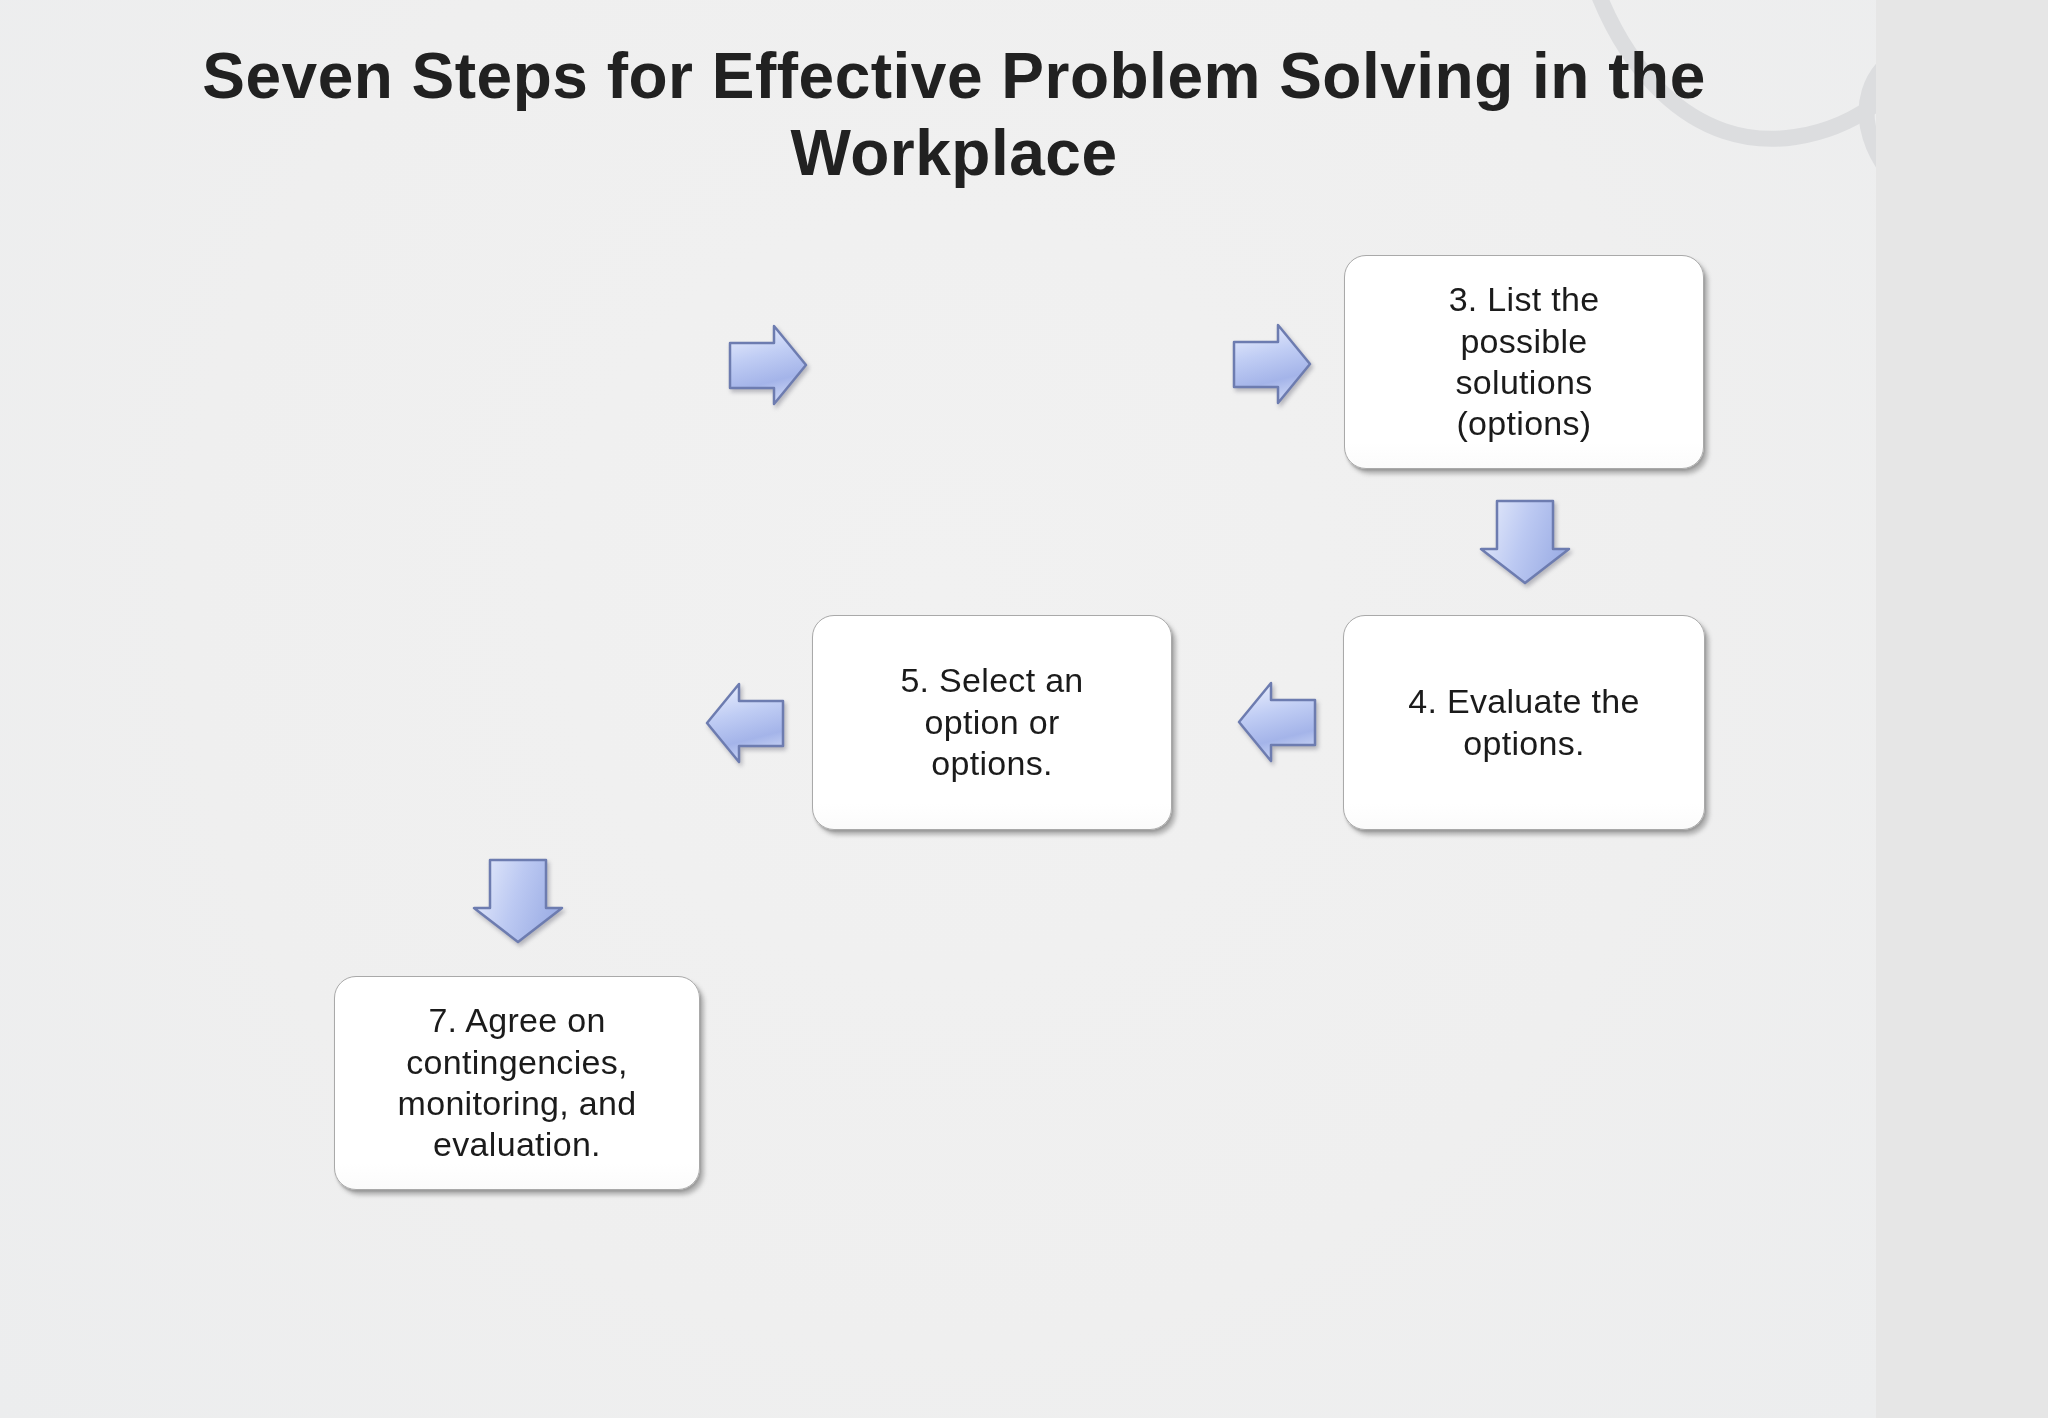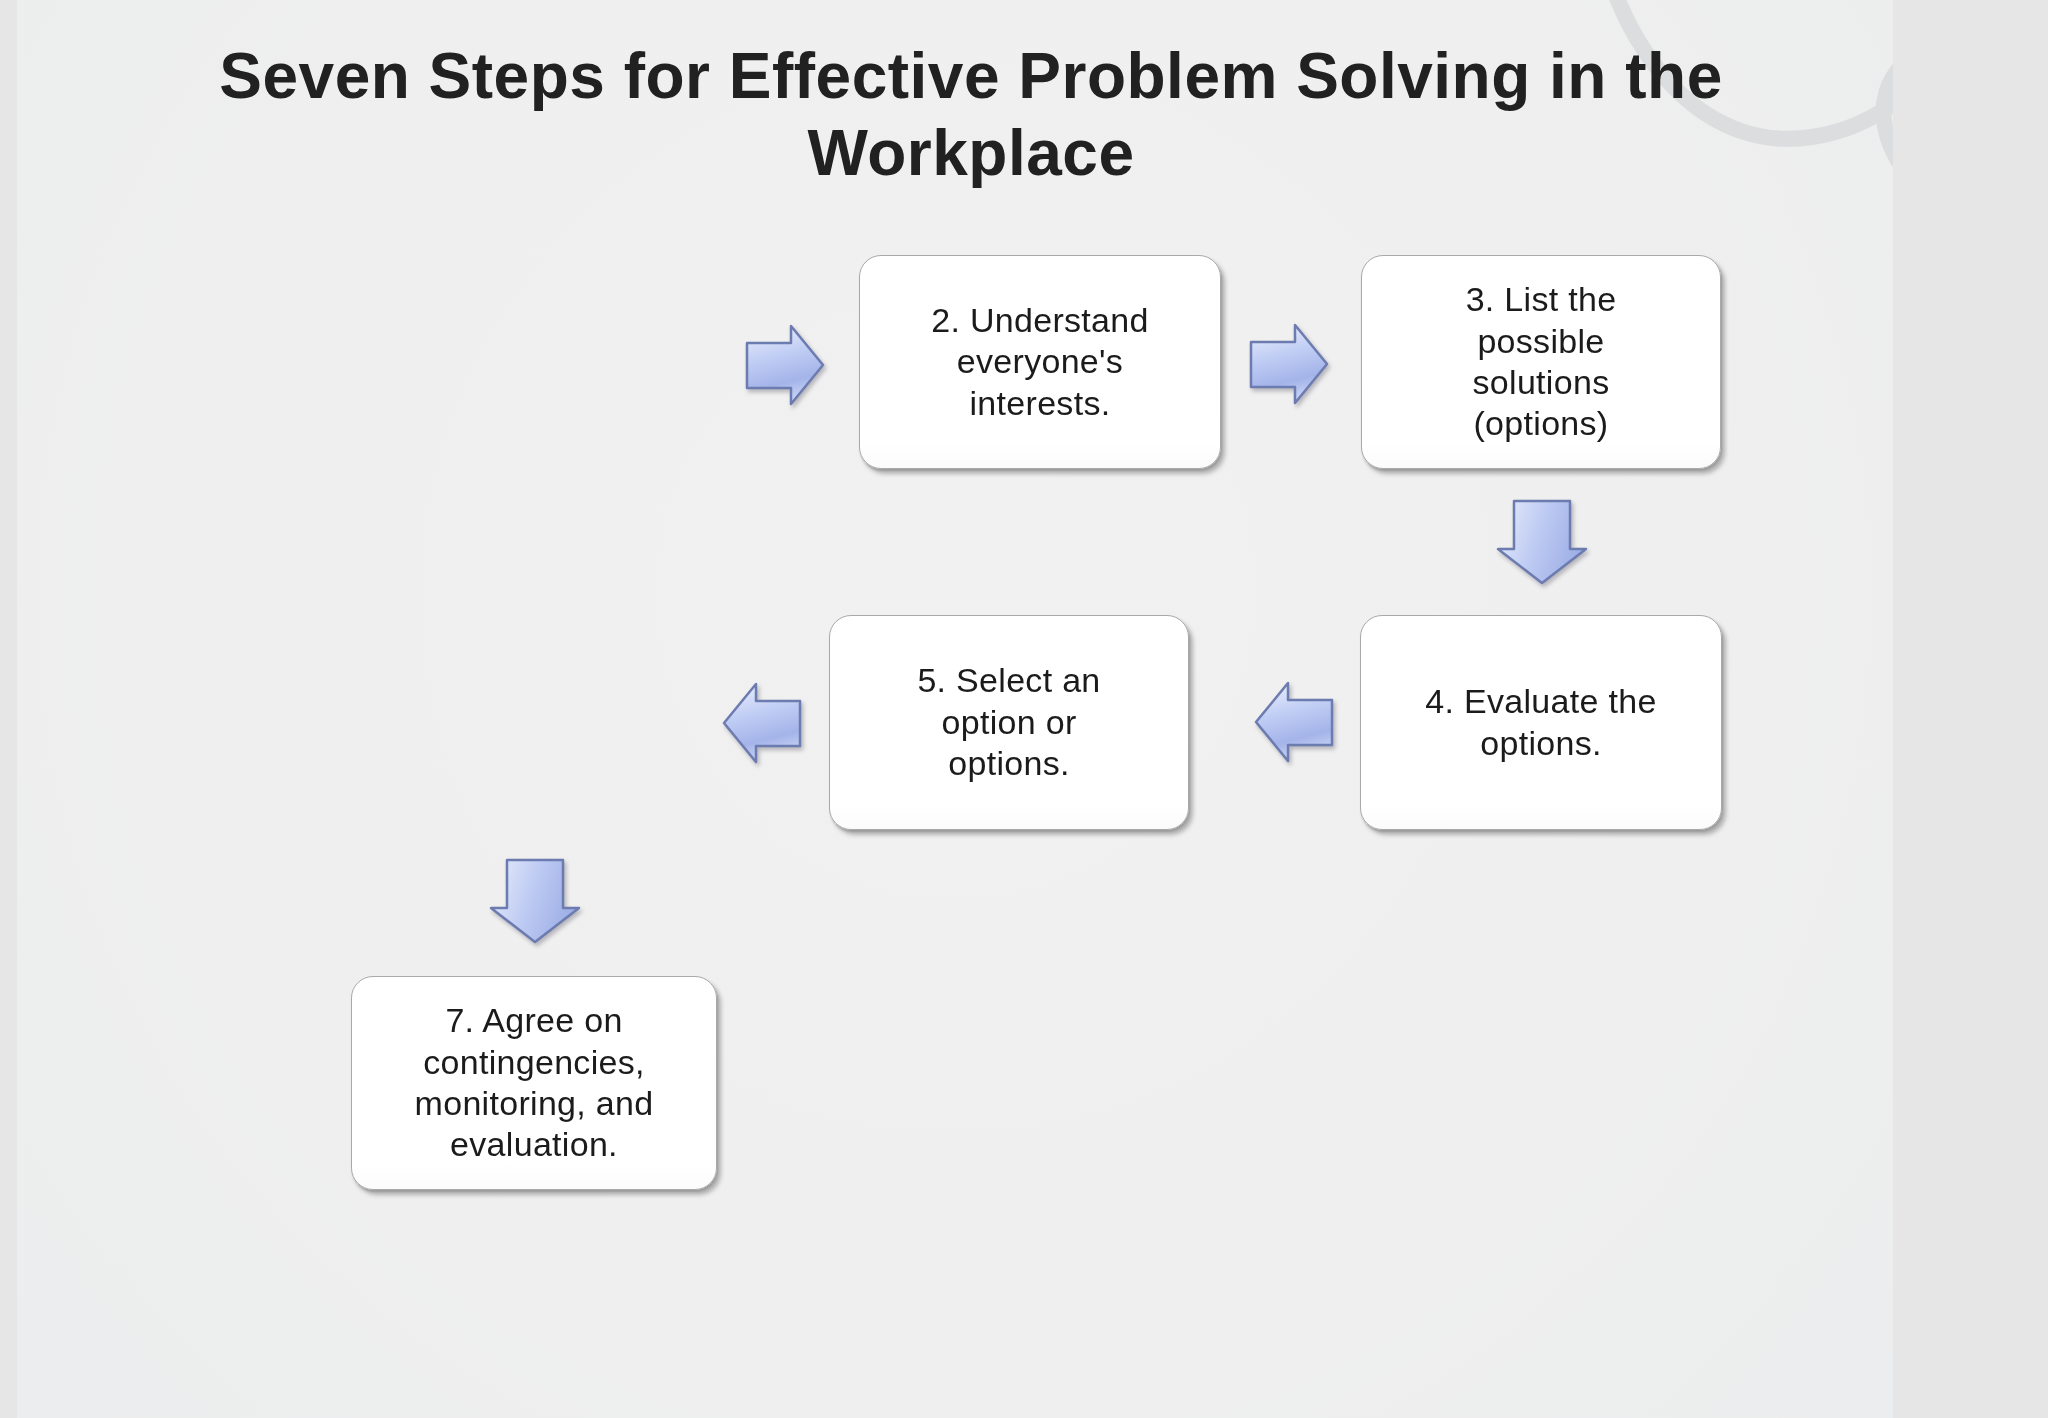--- a/index.html
+++ b/index.html
@@ -7,21 +7,20 @@
     padding: 0;
     background: #e6e6e6;
   }
   .canvas {
     position: relative;
     width: 1876px;
     height: 1418px;
     overflow: hidden;
     background: radial-gradient(circle at 50% 42%, #f1f1f1 0%, #efefef 60%, #ecedee 100%);
     font-family: "Liberation Sans", sans-serif;
-    margin-left: 17px;
   }
   .swirl-svg {
     position: absolute;
     left: 0;
     top: 0;
     pointer-events: none;
   }
   .page-title {
     position: absolute;
     left: 164px;
@@ -99,25 +98,20 @@
         <stop offset="1" stop-color="#9fb0e6"></stop>
       </linearGradient>
     </defs>
   </svg>
 
 
   <svg class="flow-arrow" style="left:728px; top:321px;" width="80" height="88" viewBox="0 0 80 88">
     <polygon fill="url(#gradV)" points="2,22 46,22 46,5 78,44 46,83 46,67 2,67"></polygon>
   </svg>
 
-  <div class="step-box" style="left:842px; top:255px; width:362px; height:214px;">
-    <div class="step-text">2. Understand
-everyone's
-interests.</div>
-  </div>
 
   <svg class="flow-arrow" style="left:1232px; top:320px;" width="80" height="88" viewBox="0 0 80 88">
     <polygon fill="url(#gradV)" points="2,22 46,22 46,5 78,44 46,83 46,67 2,67"></polygon>
   </svg>
 
   <div class="step-box" style="left:1344px; top:255px; width:360px; height:214px;">
     <div class="step-text">3. List the
 possible
 solutions
 (options)</div>

